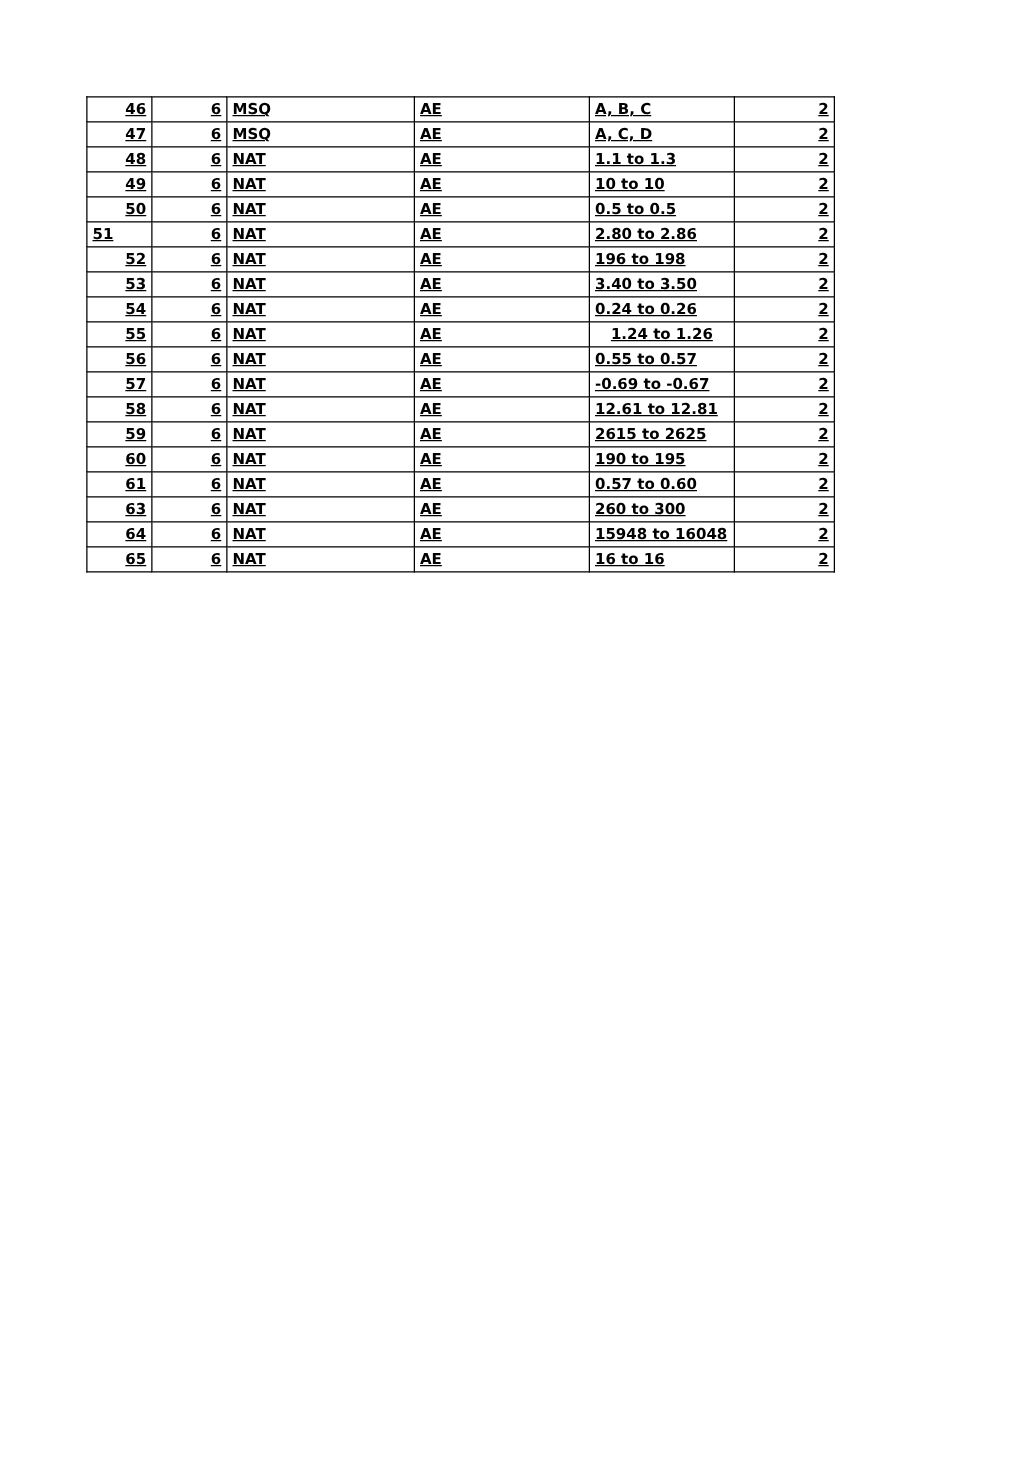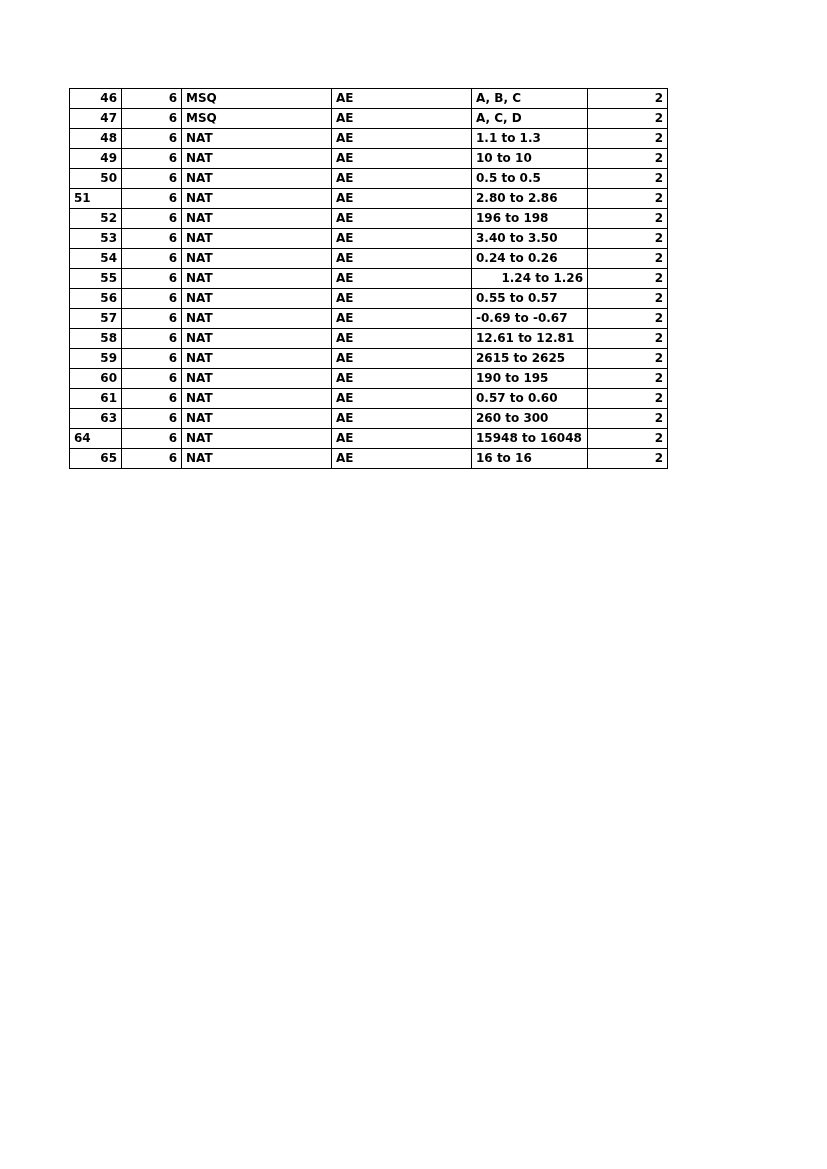--- a/index.html
+++ b/index.html
@@ -11,24 +11,25 @@
     position: relative;
     width: 827px;
     height: 1169px;
     background: #ffffff;
     overflow: hidden;
     font-family: "DejaVu Sans", "Liberation Sans", sans-serif;
   }
   table.answer-table {
     position: absolute;
     left: 69px;
-    top: 88px;
+    top: 77px;
     border-collapse: collapse;
     table-layout: fixed;
     width: 598px;
+    text-decoration: underline;
   }
   table.answer-table td {
     border: 1px solid #000000;
     height: 19px;
     font-size: 12px;
     font-weight: bold;
     color: #000000;
     padding: 0 4px;
     white-space: nowrap;
     overflow: hidden;
@@ -126,21 +127,21 @@
           <td style="text-align: left;">NAT</td>
           <td style="text-align: left;">AE</td>
           <td style="text-align: left;">0.24 to 0.26</td>
           <td style="text-align: right;">2</td>
         </tr>
         <tr>
           <td style="text-align: right;">55</td>
           <td style="text-align: right;">6</td>
           <td style="text-align: left;">NAT</td>
           <td style="text-align: left;">AE</td>
-          <td style="text-align: right; margin-left: 38px;">1.24 to 1.26</td>
+          <td style="text-align: center; margin-left: 38px;">1.24 to 1.26</td>
           <td style="text-align: right;">2</td>
         </tr>
         <tr>
           <td style="text-align: right;">56</td>
           <td style="text-align: right;">6</td>
           <td style="text-align: left;">NAT</td>
           <td style="text-align: left;">AE</td>
           <td style="text-align: left;">0.55 to 0.57</td>
           <td style="text-align: right;">2</td>
         </tr>
@@ -186,21 +187,21 @@
         </tr>
         <tr>
           <td style="text-align: right;">63</td>
           <td style="text-align: right;">6</td>
           <td style="text-align: left;">NAT</td>
           <td style="text-align: left;">AE</td>
           <td style="text-align: left;">260 to 300</td>
           <td style="text-align: right;">2</td>
         </tr>
         <tr>
-          <td style="">64</td>
+          <td style="text-align: right;">64</td>
           <td style="text-align: right;">6</td>
           <td style="text-align: left;">NAT</td>
           <td style="text-align: left;">AE</td>
           <td style="text-align: left;">15948 to 16048</td>
           <td style="text-align: right;">2</td>
         </tr>
         <tr>
           <td style="text-align: right;">65</td>
           <td style="text-align: right;">6</td>
           <td style="text-align: left;">NAT</td>

